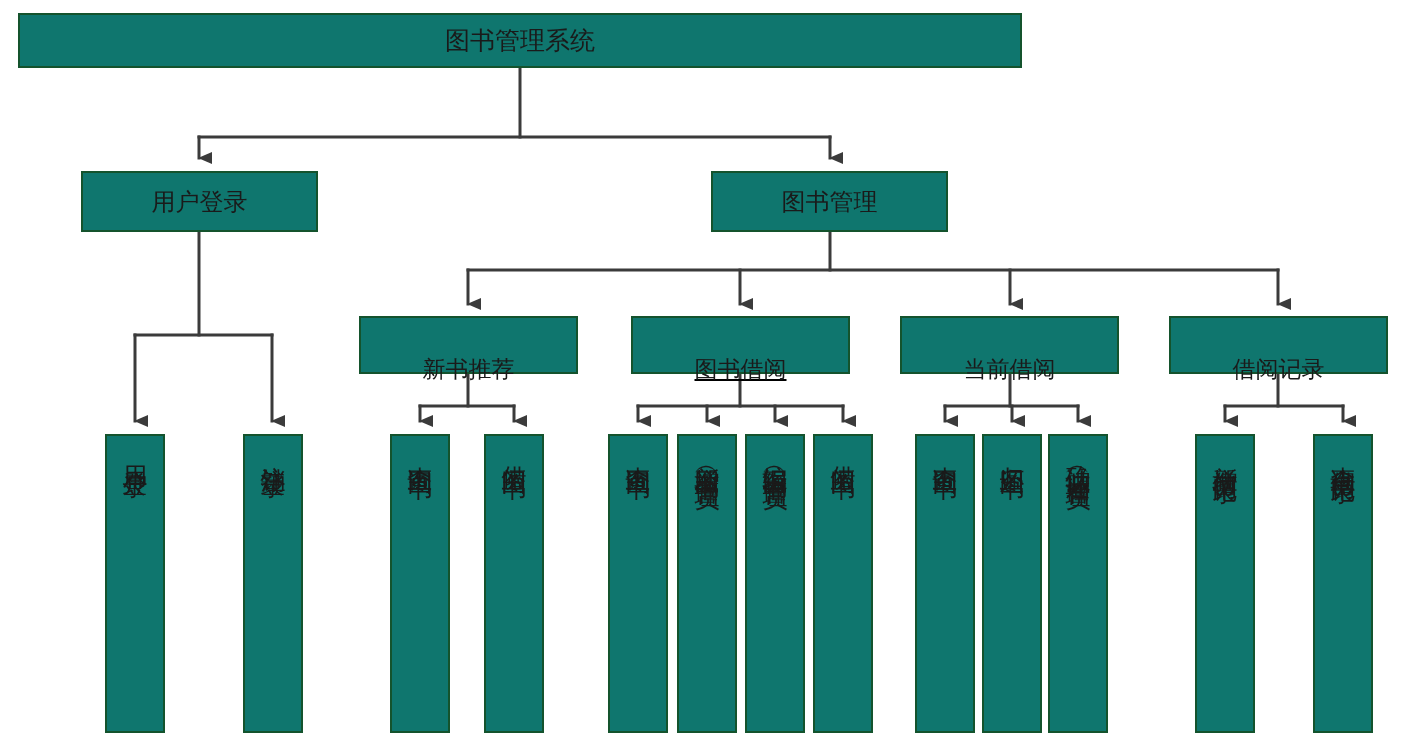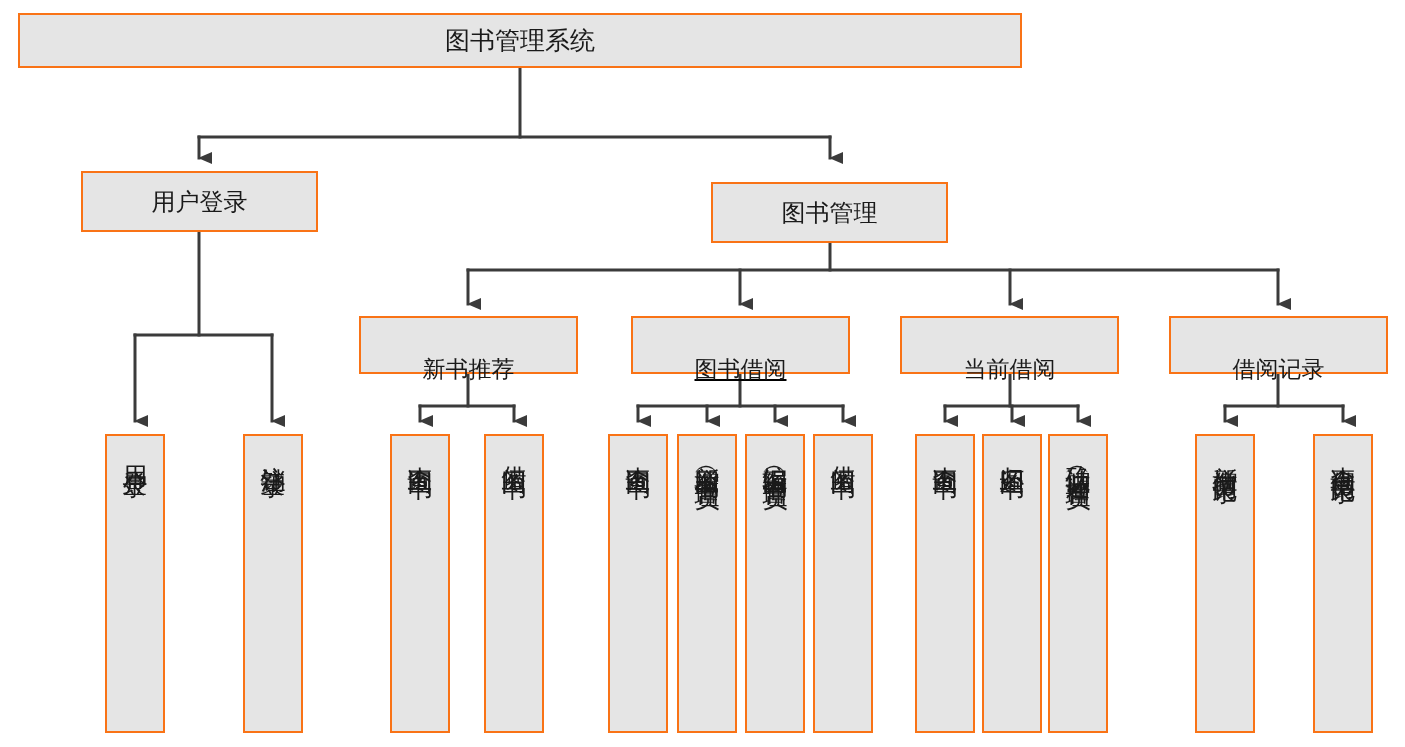--- a/index.html
+++ b/index.html
@@ -21,22 +21,22 @@
     position: absolute;
     left: 0;
     top: 0;
     width: 1405px;
     height: 747px;
     pointer-events: none;
   }
   .node {
     position: absolute;
     box-sizing: border-box;
-    background: #e5e5e5;
-    border: 2px solid #f97316;
+    background: #0f766e;
+    border: 2px solid #14532d;
     display: flex;
     align-items: center;
     justify-content: center;
     z-index: 2;
   }
   .node-label {
     color: #1a1a1a;
     line-height: 1.25;
     text-align: center;
     white-space: nowrap;
@@ -126,21 +126,21 @@
     </g>
   </svg>
 
   <div class="node node-root" style="left:18px; top:13px; width:1004px; height:55px;">
     <span class="node-label">图书管理系统</span>
   </div>
 
   <div class="node node-l1" style="left:81px; top:171px; width:237px; height:61px;">
     <span class="node-label">用户登录</span>
   </div>
-  <div class="node node-l1" style="left:711px; top:171px; width:237px; height:61px;margin-top:11px;">
+  <div class="node node-l1" style="left:711px; top:171px; width:237px; height:61px;">
     <span class="node-label">图书管理</span>
   </div>
 
   <div class="node node-l2" style="left:359px; top:316px; width:219px; height:58px;">
     <span class="node-label">新书推荐</span>
   </div>
   <div class="node node-l2" style="left:631px; top:316px; width:219px; height:58px;text-decoration:underline;">
     <span class="node-label">图书借阅</span>
   </div>
   <div class="node node-l2" style="left:1169px; top:316px; width:219px; height:58px;">

